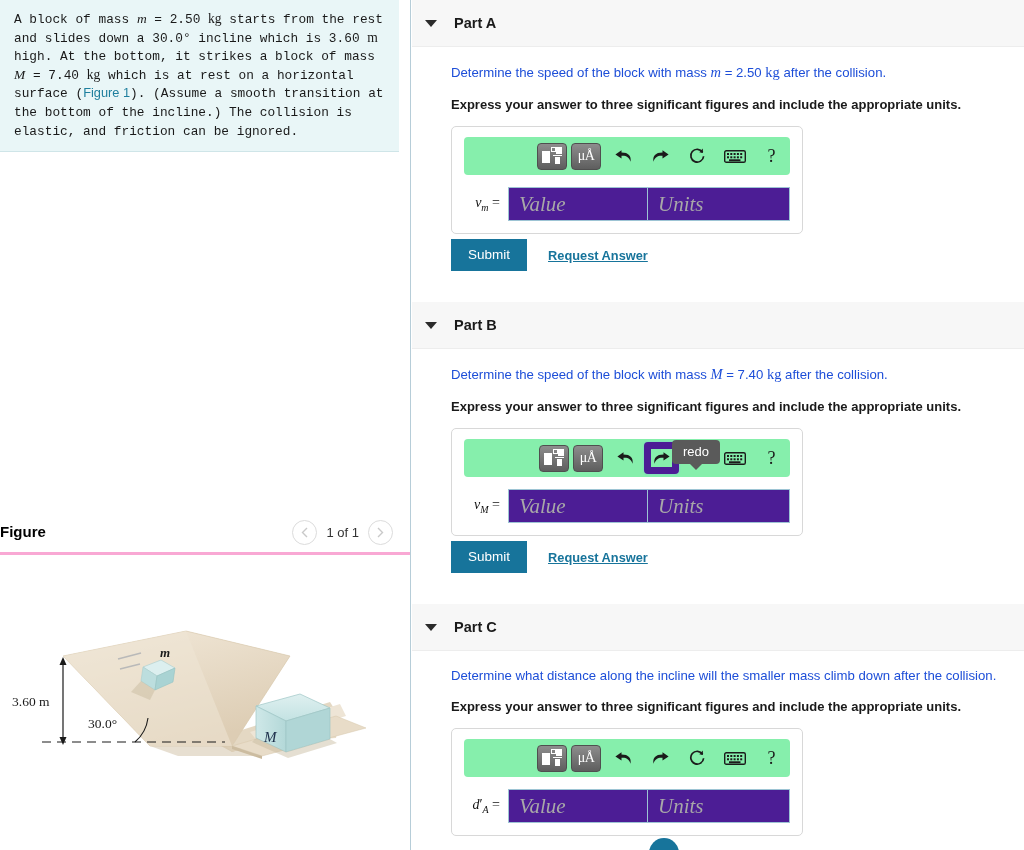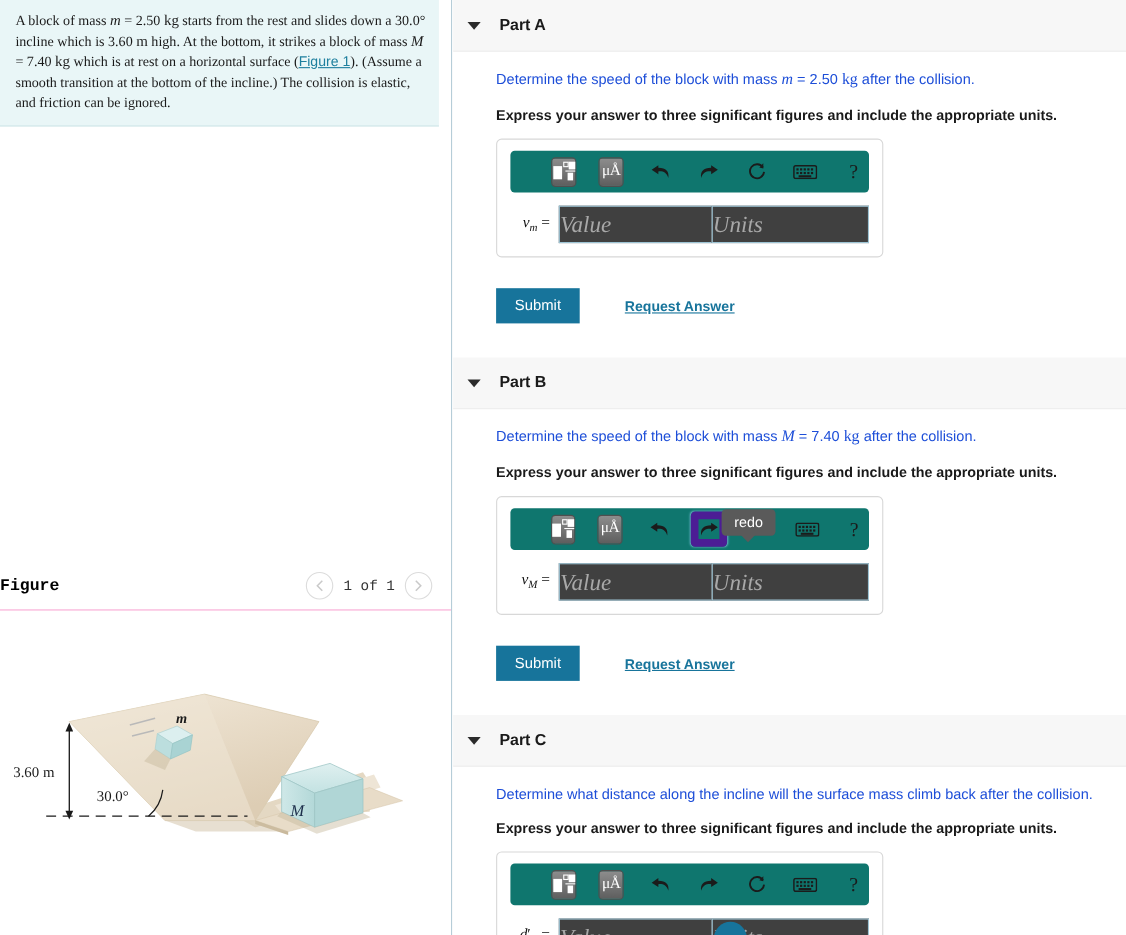--- a/index.html
+++ b/index.html
@@ -22,29 +22,29 @@
   .problem-box {
     width: 399px;
     background: #e9f6f7;
     border-bottom: 1px solid #cfe5e8;
     padding: 10px 12px 11px 14px;
     font-size: 12.8px;
     line-height: 17.6px;
     color: #1a1a1a;
   }
   .problem-box .mi { font-family: "Liberation Serif", serif; font-style: italic; font-size: 13.5px; }
-  .problem-box .mn { font-family: Liberation Serif, serif; font-style: normal; margin-top: 32px; }
+  .problem-box .mn { font-family: Liberation Mono, monospace; font-style: normal; margin-top: 32px; }
   .problem-box .unit { font-family: "Liberation Serif", serif; font-style: normal; font-size: 13.6px; }
-  .fig-link { color: #1e7f9e; text-decoration: underline; cursor: pointer; }
+  .fig-link { color: #1e7f9e; cursor: pointer; }
 
   .figure-head {
     position: absolute; left: 0; top: 511px; width: 410px;
     height: 44px;
-    border-bottom: 1px solid #f9a8d4;
-    display: flex; align-items: center; font-family: Liberation Mono, monospace;
+    border-bottom: 3px solid #f9a8d4;
+    display: flex; align-items: center;
   }
   .figure-title {
     font-size: 15px; font-weight: bold; color: #000;
     padding-left: 0px;
   }
   .fig-nav {
     position: absolute; right: 17px; top: 9px;
     display: flex; align-items: center; gap: 9px; justify-content: space-between;
   }
   .circ-btn {
@@ -96,26 +96,26 @@
 
   .answer-box {
     width: 352px;
     border: 1px solid #d8d8d8;
     border-radius: 5px;
     background: #fff;
     padding: 10px 0 12px 0;
   }
   .toolbar {
     margin: 0 12px;
-    background: #0f766e;
+    background: #86efac;
     border-radius: 4px;
     height: 38px;
     display: flex; align-items: center;
     padding-left: 37px;
-    gap: 16px;
+    gap: 0px;
     position: relative;
     justify-content: flex-end;
   }
   .tb-sq {
     width: 30px; height: 27px;
     border-radius: 4px;
     background: linear-gradient(#8d8d8d, #5e5e5e);
     border: 1px solid #4f4f4f;
     display: flex; align-items: center; justify-content: center;
     cursor: pointer;
@@ -175,33 +175,33 @@
   .var-label {
     width: 56px; text-align: right; padding-right: 8px;
     font-family: "Liberation Serif", serif;
     font-size: 14px; color: #111;
   }
   .var-label i { font-style: italic; }
   .var-label sub { font-size: 10px; font-style: italic; }
   .fld {
     height: 34px;
     border: 1px solid #9dc4d4;
-    background: #404040;
+    background: #4c1d95;
     display: flex; align-items: center;
-    padding-left: 0;
+    padding-left: 10px;
     font-family: "Liberation Serif", serif;
     font-style: italic;
     font-size: 21px;
     color: #a8a8a8;
     cursor: text;
   }
   .fld.value { width: 139px; border-right-width: 0px; }
   .fld.units { width: 143px; }
 
-  .btn-row { display: flex; align-items: center; margin-top: 28px; gap: 20px; }
+  .btn-row { display: flex; align-items: center; margin-top: 5px; }
   .submit-btn {
     background: #17749b;
     color: #fff;
     border: none;
     font-size: 13.5px;
     font-family: "Liberation Sans", sans-serif;
     padding: 8px 17px 9px 17px;
     cursor: pointer;
   }
   .req-link {
@@ -455,21 +455,21 @@
           </div>
           <div style="height: 31px;"></div>
         </div>
       </div>
       <div class="part">
         <div class="part-header">
           <div class="caret"></div>
           <div class="part-label">Part C</div>
         </div>
         <div class="part-body">
-          <div class="q-text"><span class="mn">Determine what distance along the incline will the surface mass climb back after the collision.</span></div>
+          <div class="q-text"><span class="mn">Determine what distance along the incline will the smaller mass climb down after the collision.</span></div>
           <div class="q-bold">Express your answer to three significant figures and include the appropriate units.</div>
           <div class="answer-box">
             <div class="toolbar">
               <div class="tb-sq">
                 <span class="tplicon">
                   <i class="b1"></i>
                   <i class="b2"></i>
                   <i class="b3"></i>
                   <i class="b4"></i>
                   <i class="b5"></i>

